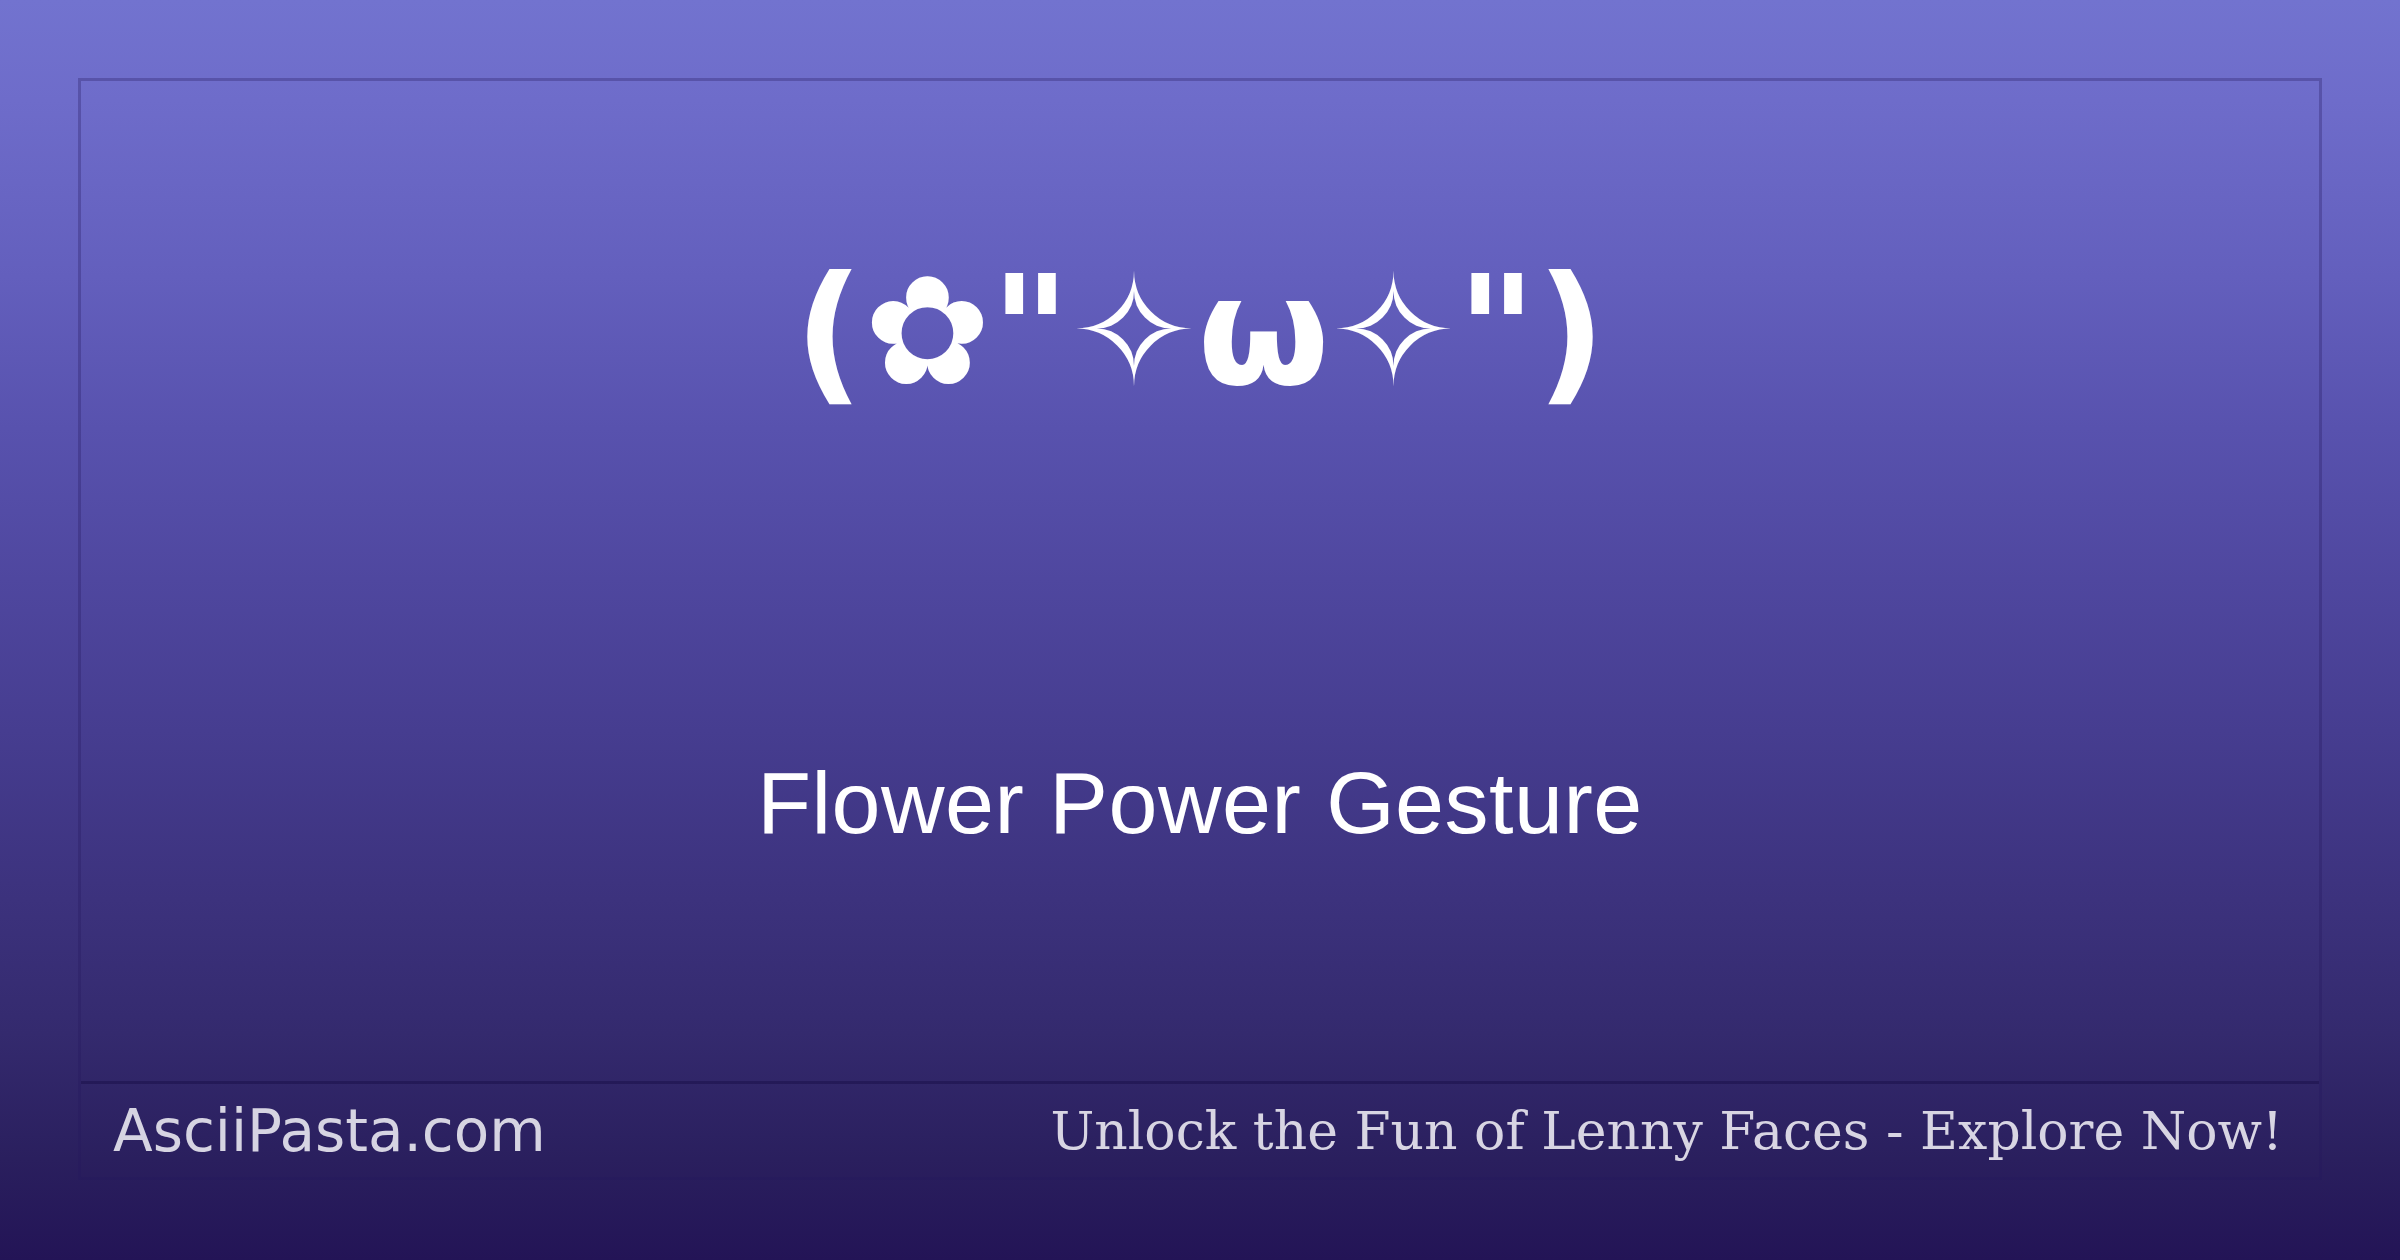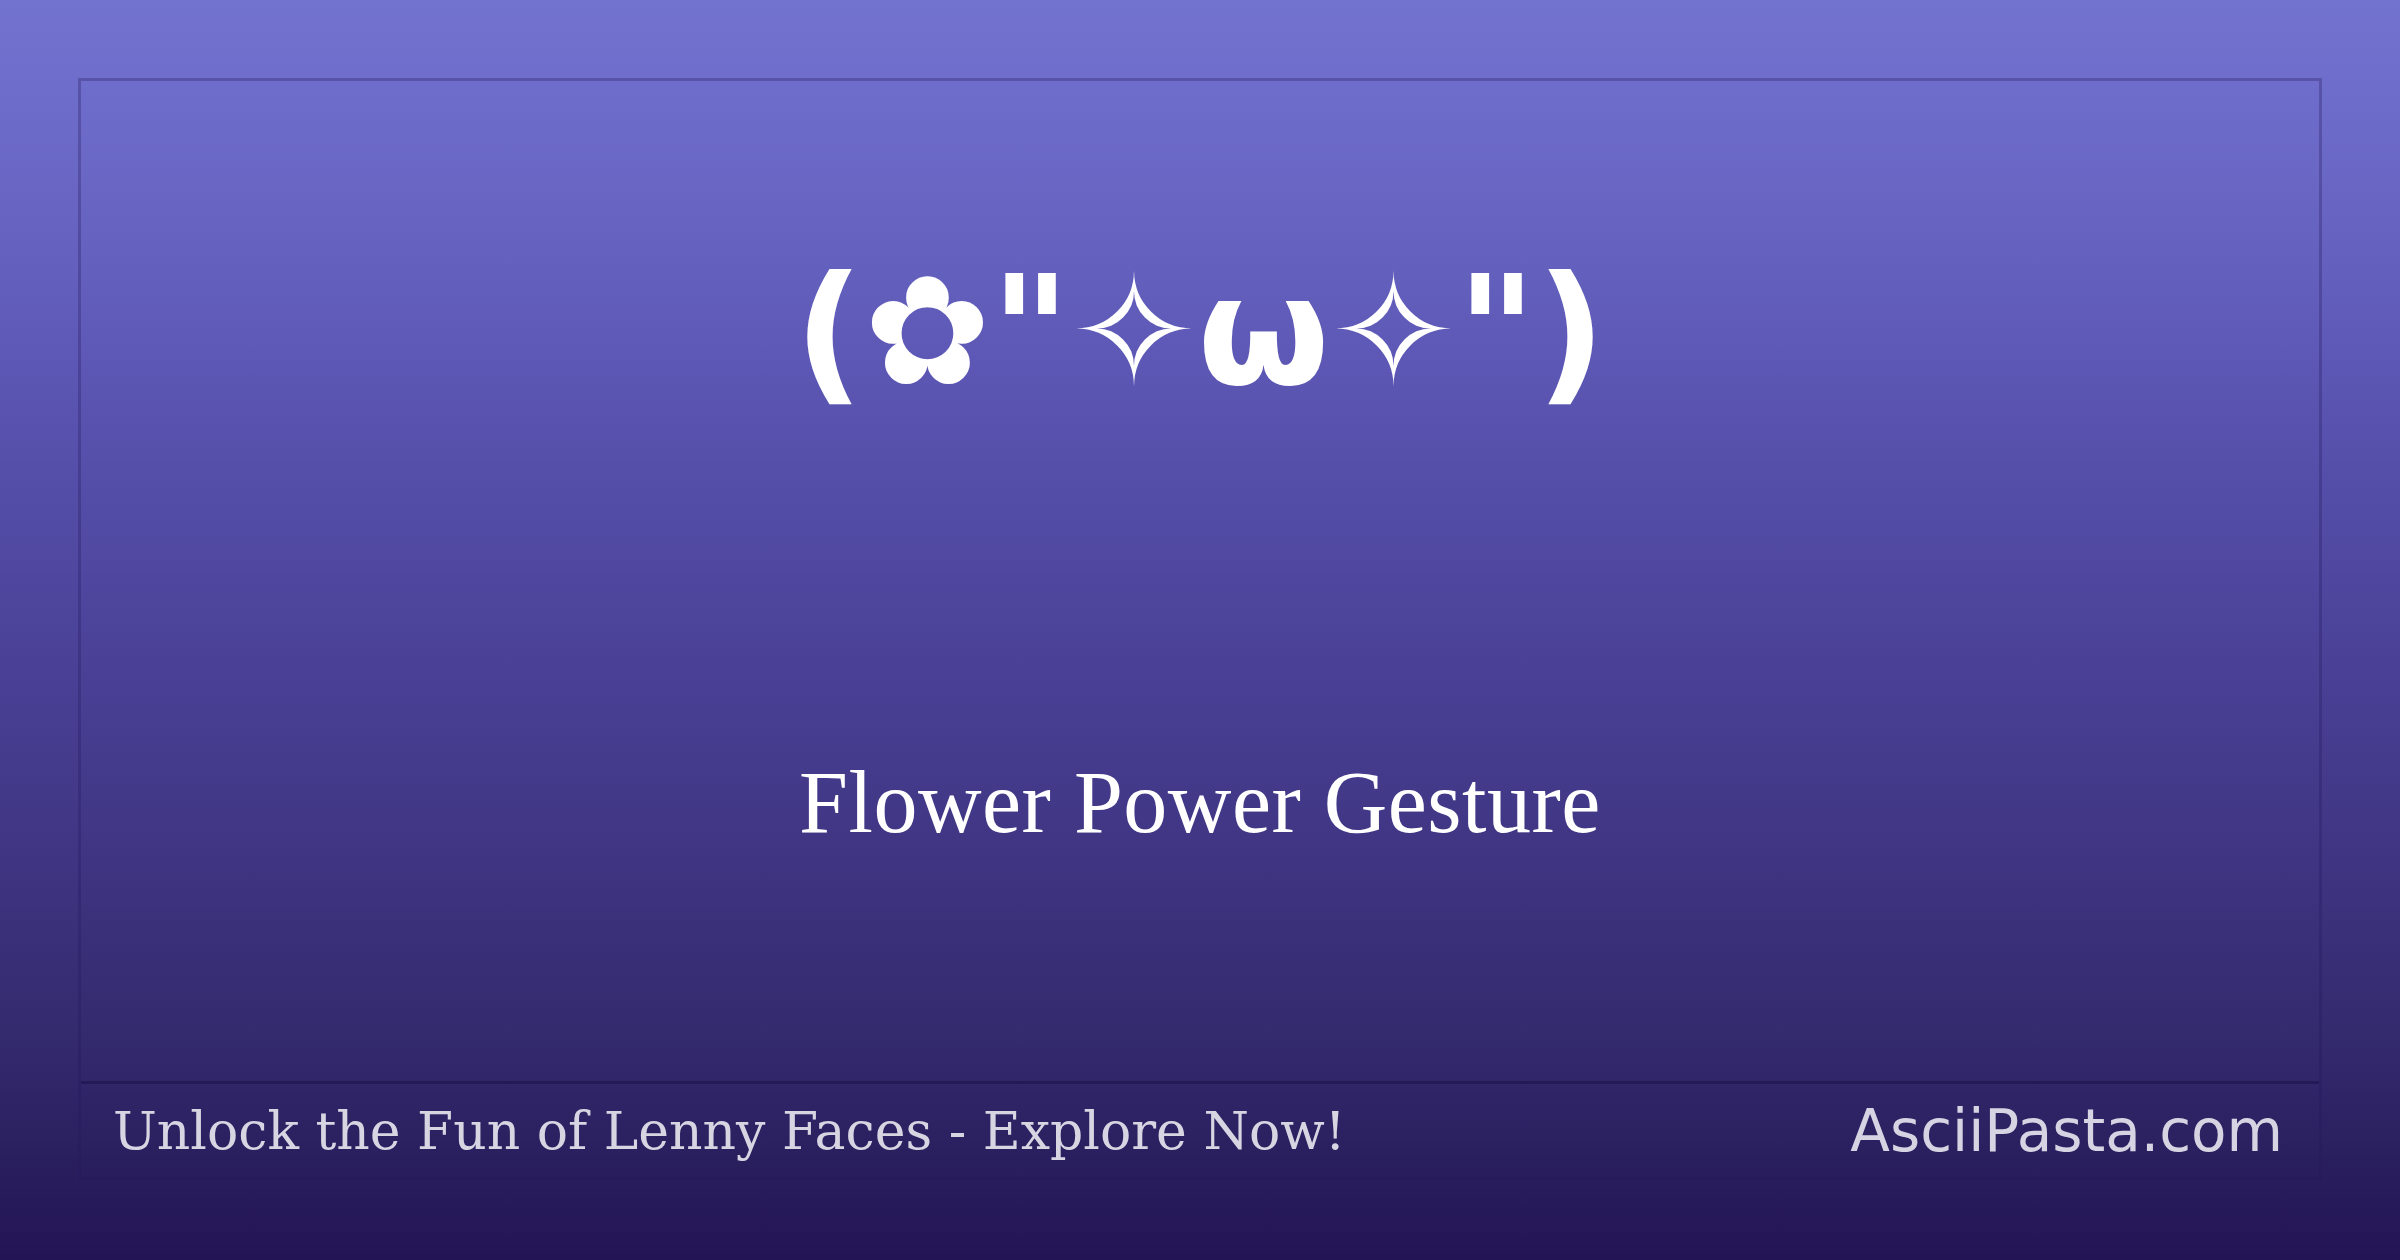--- a/index.html
+++ b/index.html
@@ -71,21 +71,21 @@
     user-select: text;
   }
 
   #title {
     position: absolute;
     left: 0;
     right: 0;
     top: 678px;
     text-align: center;
     color: #ffffff;
-    font-family: Liberation Serif, serif;
+    font-family: Liberation Sans, sans-serif;
     font-weight: normal;
     font-size: 88px;
     line-height: 1.0;
     letter-spacing: 0.5px;
     white-space: nowrap;
   }
 
   
   #footer {
     position: relative;
@@ -127,21 +127,21 @@
     <div id="content">
 
       <div id="kaomoji">(✿"✧ω✧")</div>
 
       <div id="title">Flower Power Gesture</div>
 
     </div>
 
     <div id="footer">
 
+      <div id="brand">AsciiPasta.com</div>
+
       <div id="tagline">Unlock the Fun of Lenny Faces - Explore Now!</div>
-
-      <div id="brand">AsciiPasta.com</div>
 
     </div>
 
   </div>
 
 </div>
 
 </body></html>

